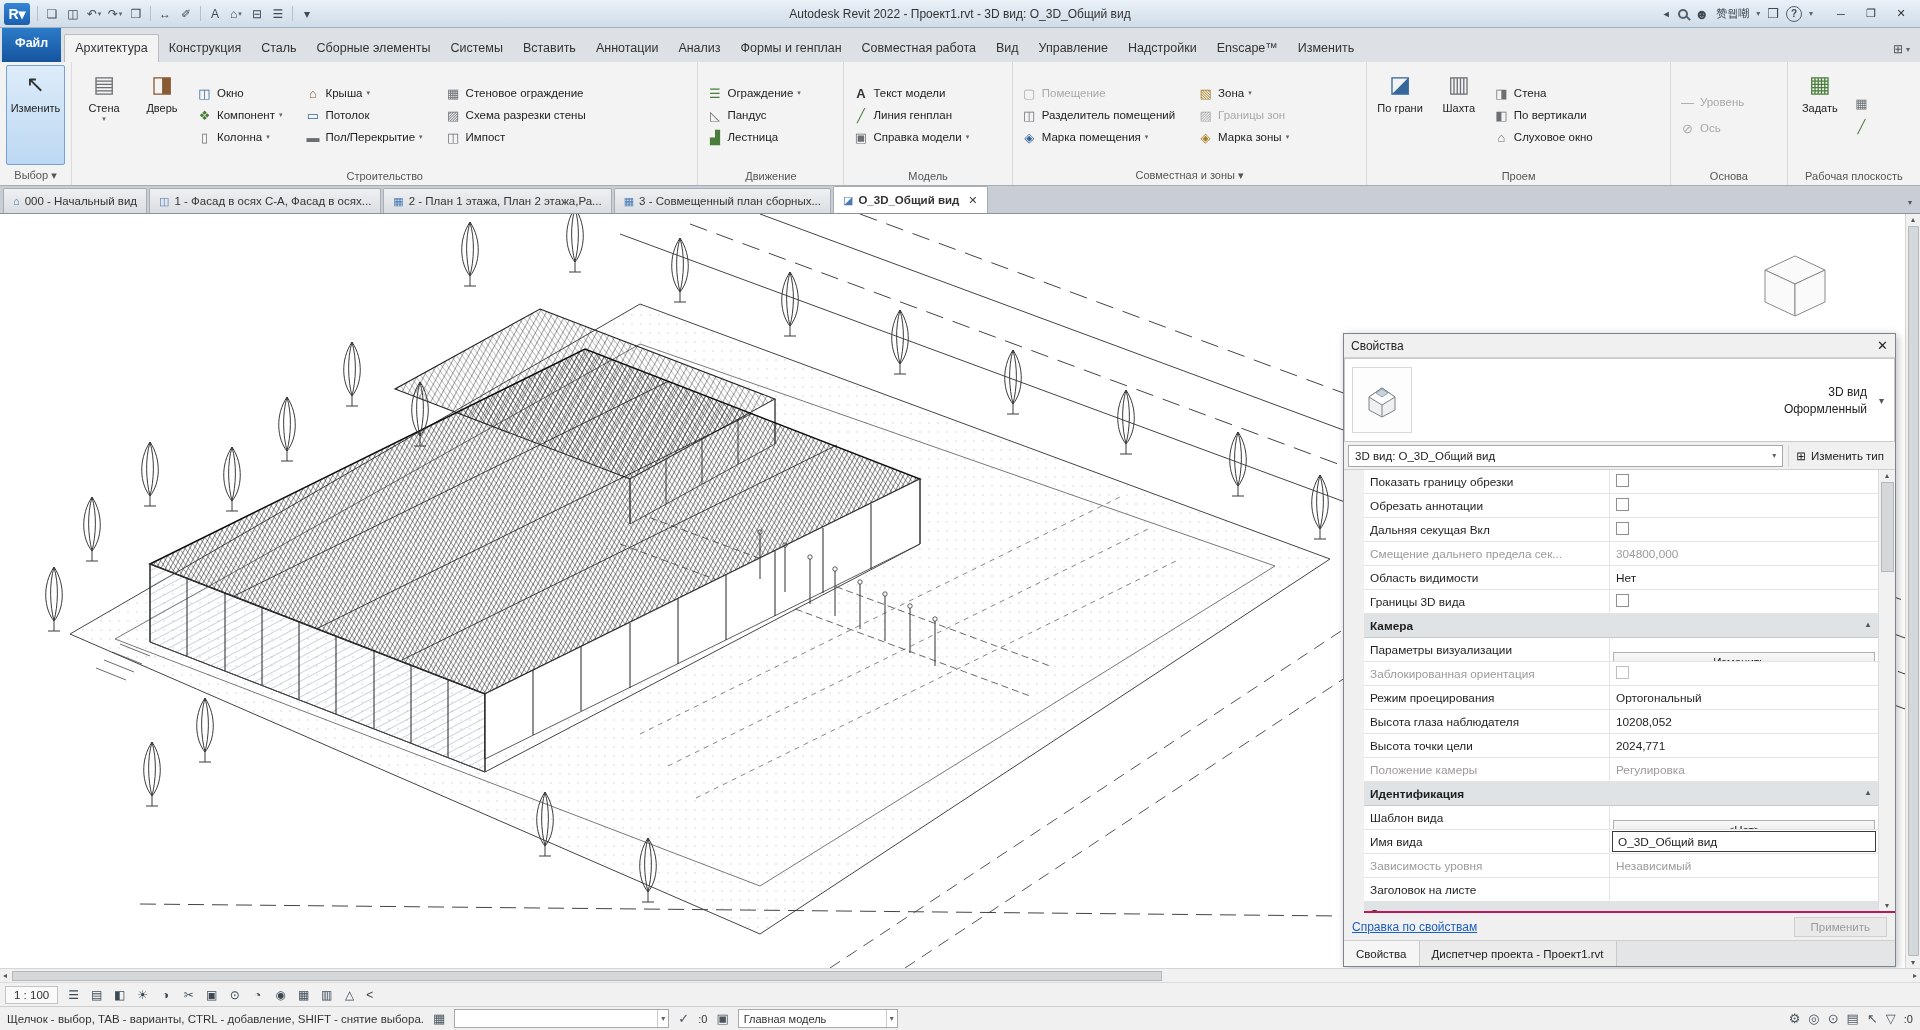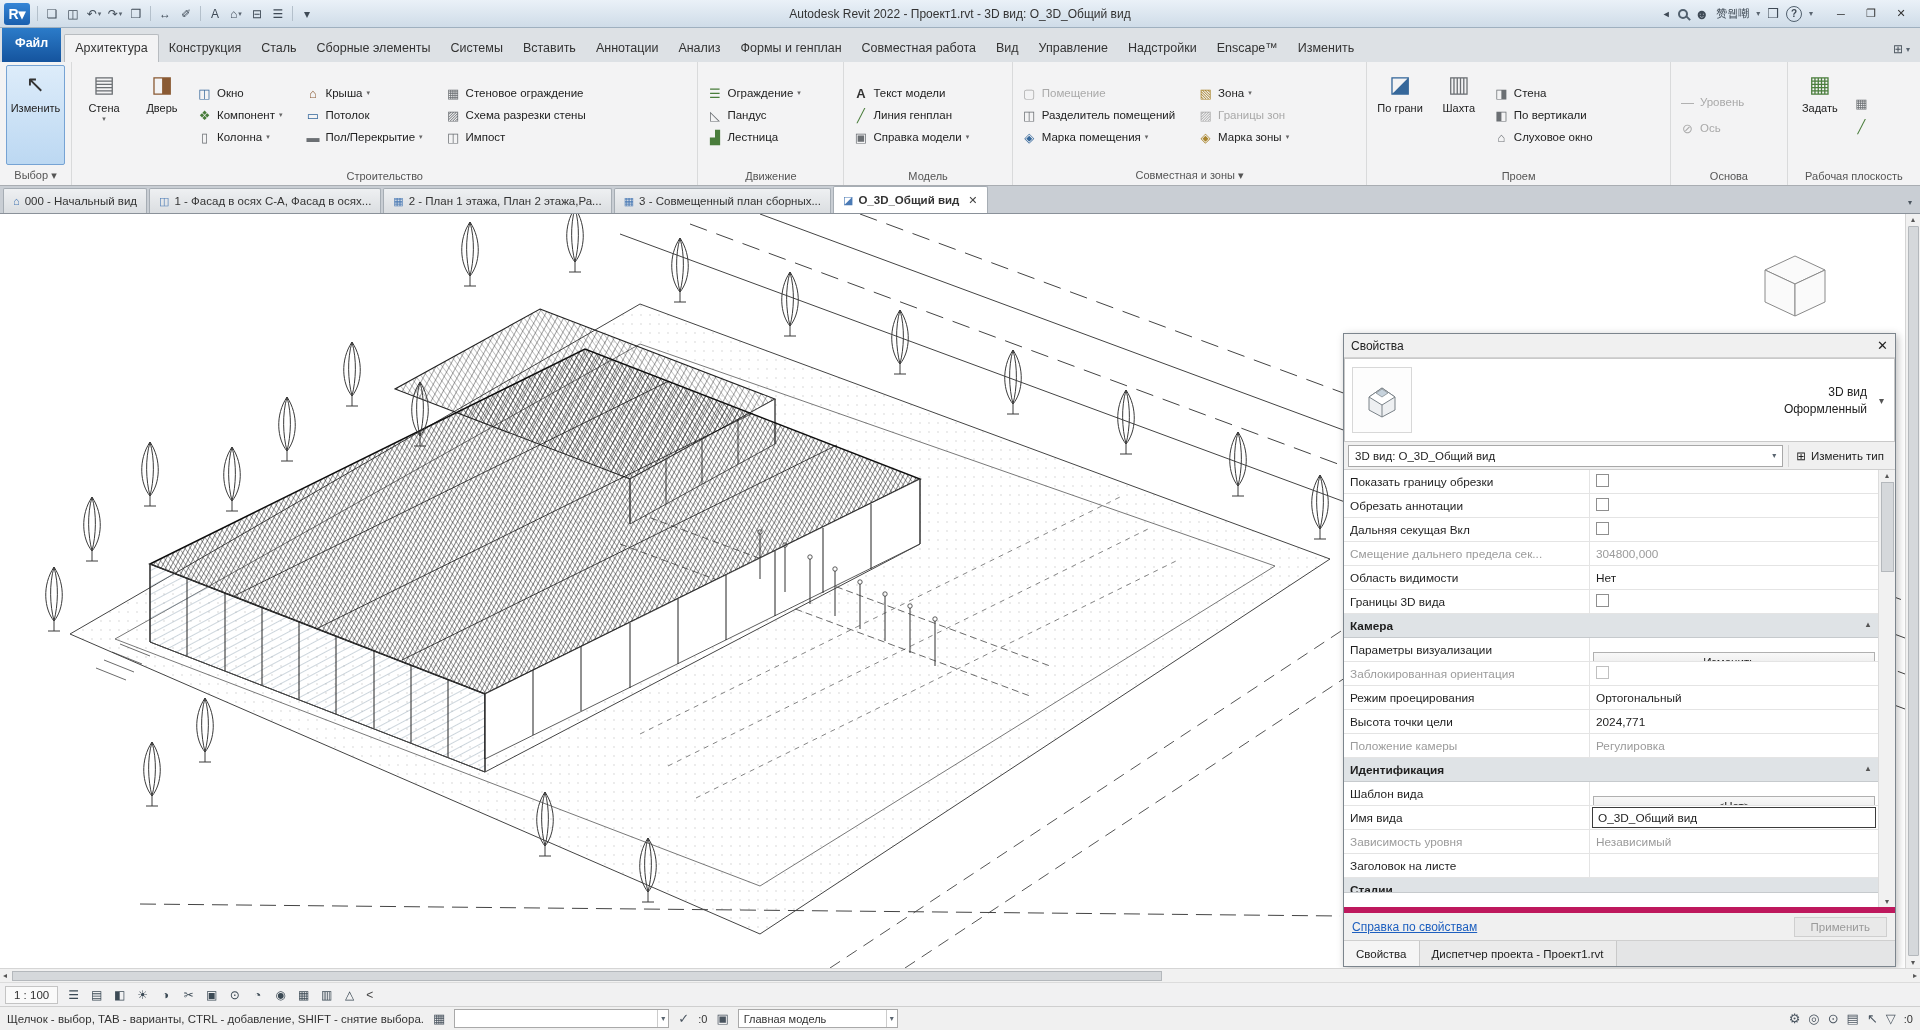--- a/index.html
+++ b/index.html
@@ -67,21 +67,21 @@
 .props-header{height:24px;display:flex;align-items:center;padding:0 7px;border-bottom:1px solid #d2d2d2;font-size:12px;color:#222;}
 .props-close{margin-left:auto;font-size:13px;color:#222;}
 .type-box{height:84px;background:#fff;border:1px solid #c9c9c9;margin:0;display:flex;align-items:center;padding:7px;gap:12px;}
 .type-icon{width:60px;height:66px;border:1px solid #d8d8d8;display:flex;align-items:center;justify-content:center;background:#fdfdfd;}
 .type-lines{flex:1;display:flex;flex-direction:column;gap:3px;font-size:12px;color:#222;text-align:right;}
 .type-dd{color:#555;font-size:10px;margin-right:3px;}
 .sel-row{height:28px;display:flex;align-items:center;gap:5px;padding:3px 4px;border-bottom:1px solid #cfcfcf;}
 .sel-combo{flex:1;height:22px;background:#fff;border:1px solid #a8a8a8;display:flex;align-items:center;padding:0 6px;font-size:11.5px;color:#222;}
 .sel-combo .dd{margin-left:auto;}
 .edit-type{display:flex;align-items:center;gap:5px;padding:0 7px;height:22px;font-size:11.5px;color:#222;border-left:1px solid #d5d5d5;}
-.pgrid{flex:1;display:flex;background:#f6f6f6;border-bottom:6px solid #be185d;overflow:hidden;}
+.pgrid{flex:1;display:flex;background:#f6f6f6;border-bottom:2px solid #be185d;overflow:hidden;margin-left:20px;}
 .pgrid-rows{flex:1;overflow:hidden;background:#fff;}
 .prow{height:24px;display:flex;border-bottom:1px solid #e4e4e4;background:#fff;font-size:11.8px;}
 .prow .pl{width:246px;padding:5px 6px 0;border-right:1px solid #e4e4e4;white-space:nowrap;overflow:hidden;color:#1e1e1e;}
 .prow .pv{flex:1;padding:5px 6px 0;white-space:nowrap;overflow:hidden;color:#1e1e1e;}
 .prow.group{background:#dfe3e6;font-weight:bold;border-bottom:1px solid #c6cacd;position:relative;}
 .prow.group .pl{border-right:none;width:auto;flex:1;}
 .gcaret{position:absolute;right:8px;top:6px;font-size:8px;color:#555;}
 .prow.dis .pl,.prow.dis .pv{color:#9b9b9b;}
 .prow.partial{height:15px;overflow:hidden;}
 .cb{width:13px;height:13px;border:1px solid #8f8f8f;background:#fff;display:inline-block;margin-top:-1px;}
@@ -602,20 +602,24 @@
           </div>
         <div class="prow dis">
             <span class="pl">Заблокированная ориентация</span>
             <span class="pv"><span class="cb"></span></span>
           </div>
         <div class="prow">
             <span class="pl">Режим проецирования</span>
             <span class="pv">Ортогональный</span>
           </div>
         <div class="prow">
+            <span class="pl">Высота глаза наблюдателя</span>
+            <span class="pv">10208,052</span>
+          </div>
+        <div class="prow">
             <span class="pl">Высота точки цели</span>
             <span class="pv">2024,771</span>
           </div>
         <div class="prow dis">
             <span class="pl">Положение камеры</span>
             <span class="pv">Регулировка</span>
           </div>
         <div class="prow group">
             <span class="pl">Идентификация</span>
             <span class="gcaret">▴</span>

